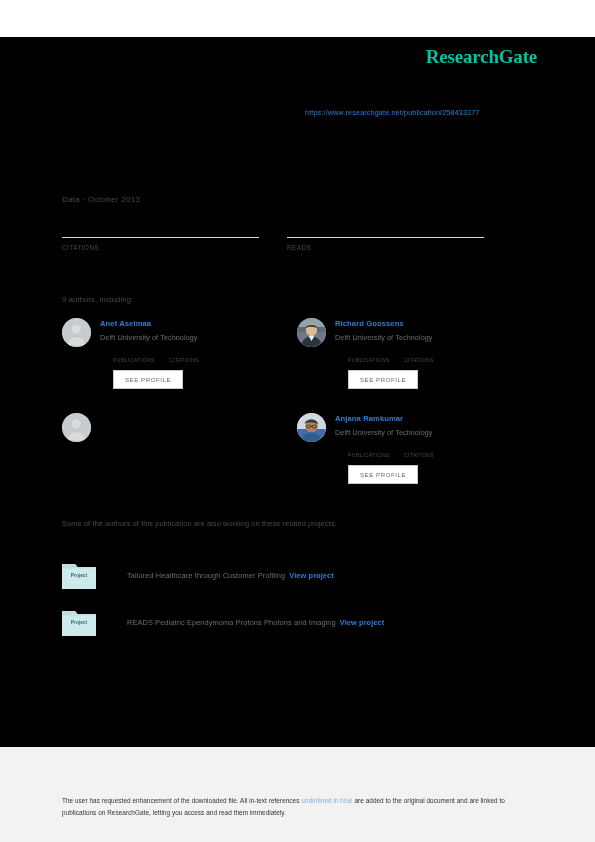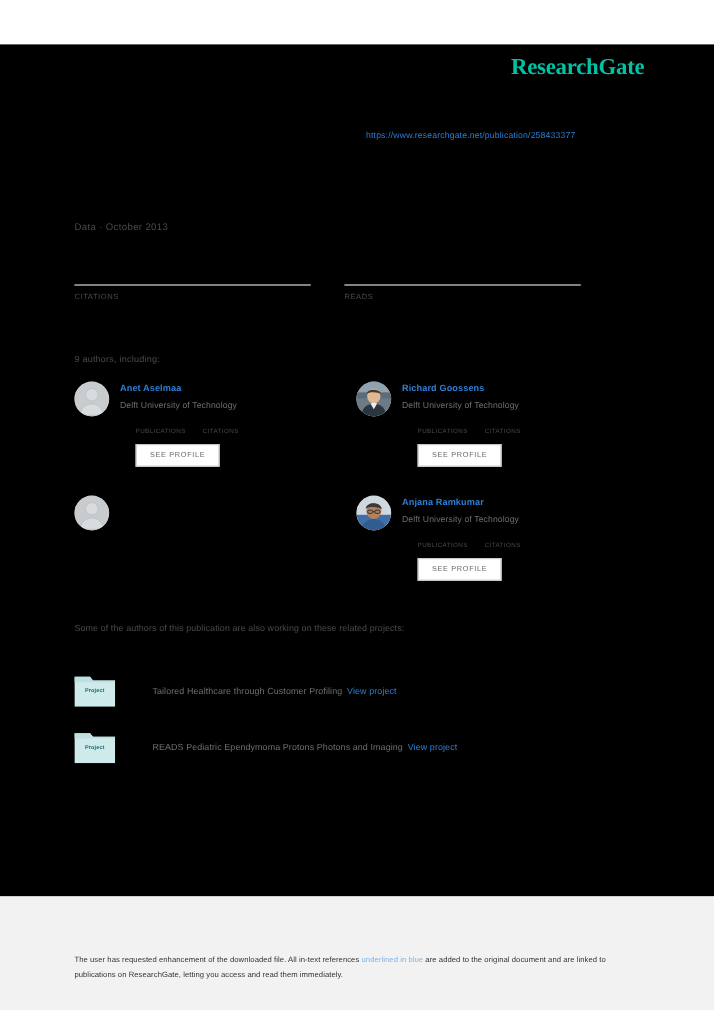--- a/index.html
+++ b/index.html
@@ -76,21 +76,21 @@
     width: 470px;
     font-size: 13px;
     font-weight: bold;
     line-height: 17px;
     color: #000000;
   }
 
   
   .doc-type {
     position: absolute;
-    top: 185px;
+    top: 195px;
     left: 62px;
     font-size: 8px;
     color: #4a4a4a;
     letter-spacing: 0.3px;
     white-space: nowrap;
   }
 
   
   .stats {
     position: absolute;
@@ -246,21 +246,21 @@
     letter-spacing: 0.1px;
   }
   .project-title {
     font-size: 7.4px;
     color: #6e6e6e;
     letter-spacing: 0.1px;
     margin-left: 18px;
   }
   .view-project {
     font-size: 7.4px;
-    font-weight: normal;
+    font-weight: bold;
     color: #2b7fd4;
     margin-left: 4px;
     cursor: pointer;
     letter-spacing: 0.1px;
   }
 
   
   .footer-line1 {
     position: absolute;
     top: 769px;

